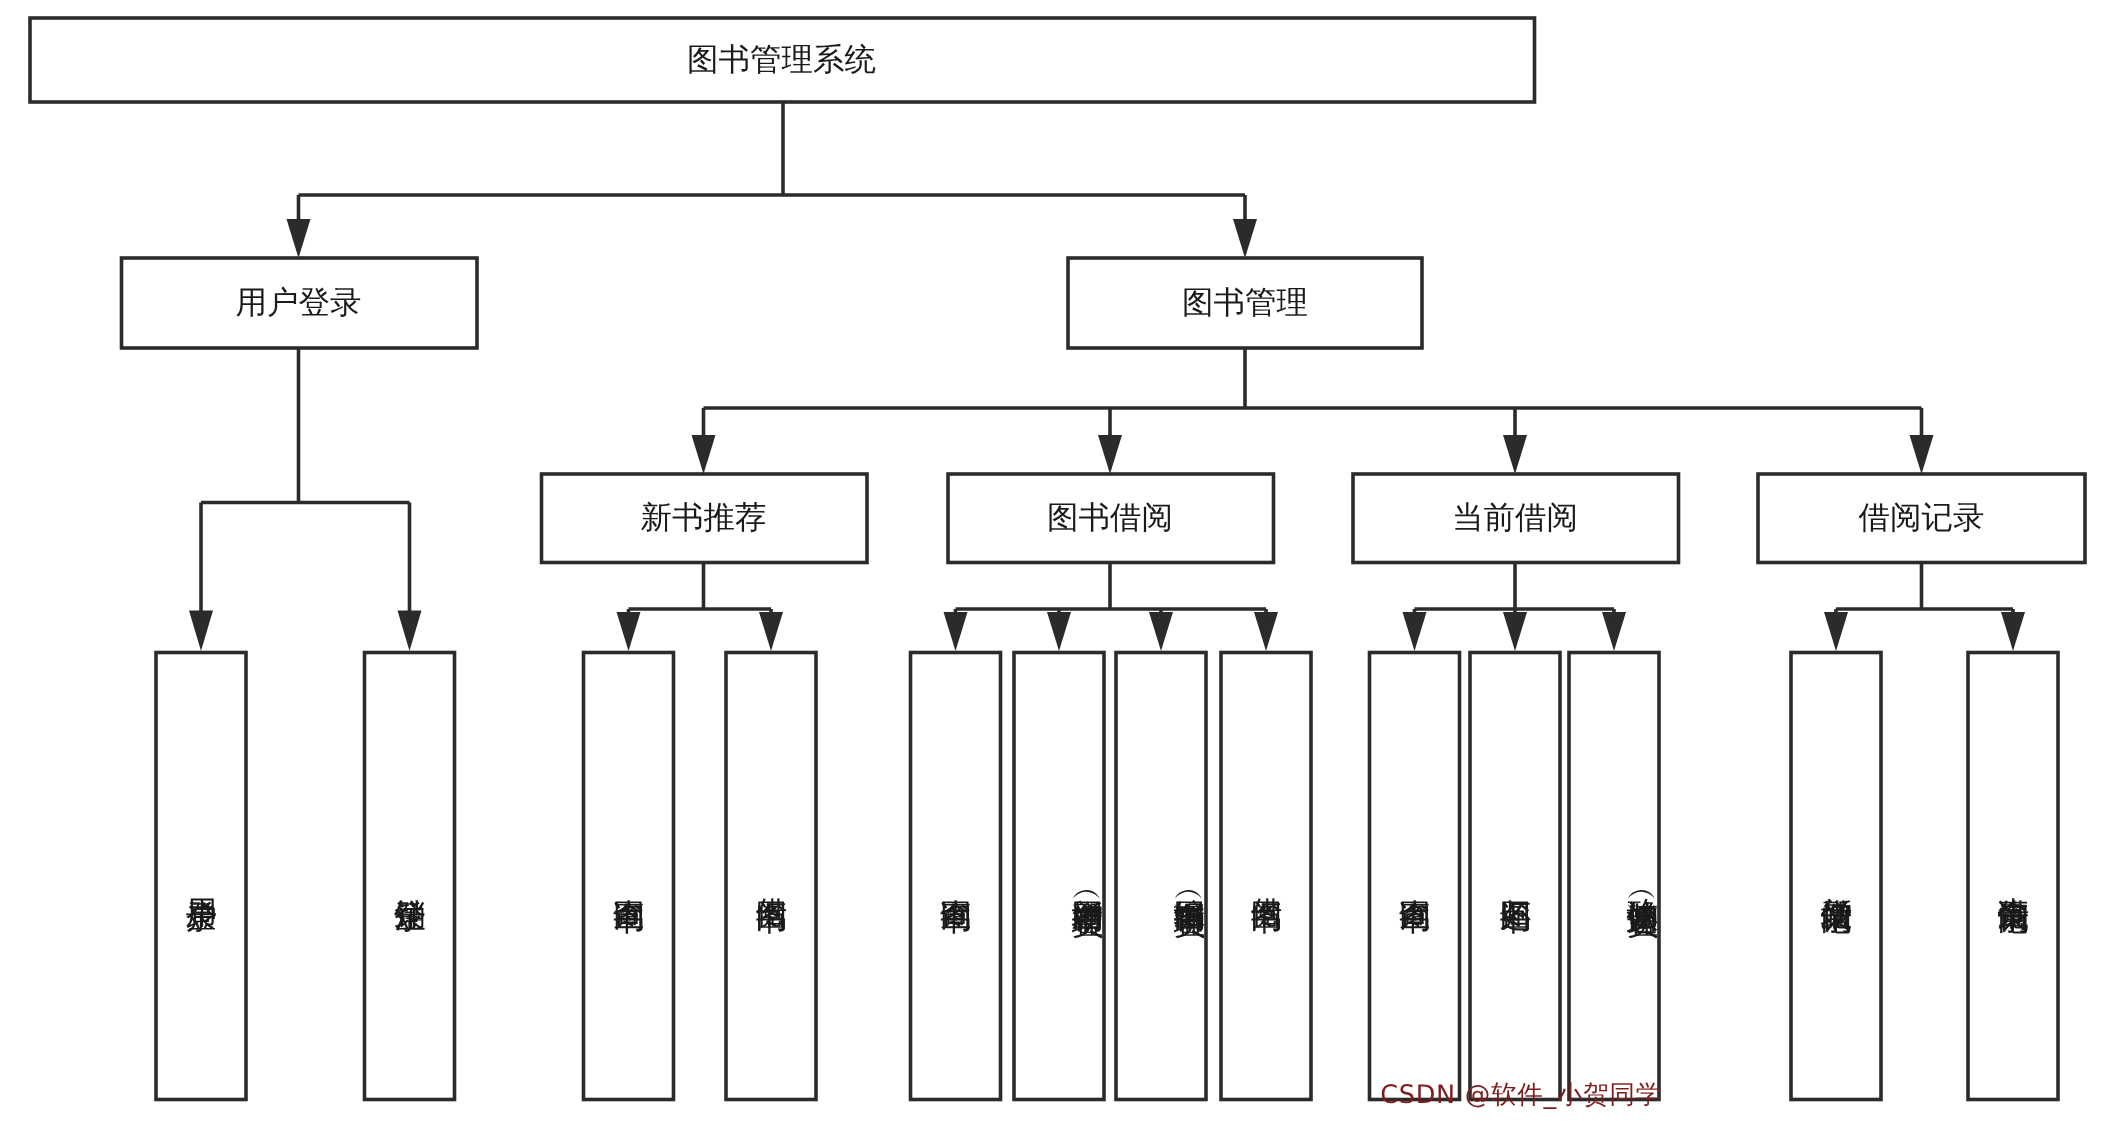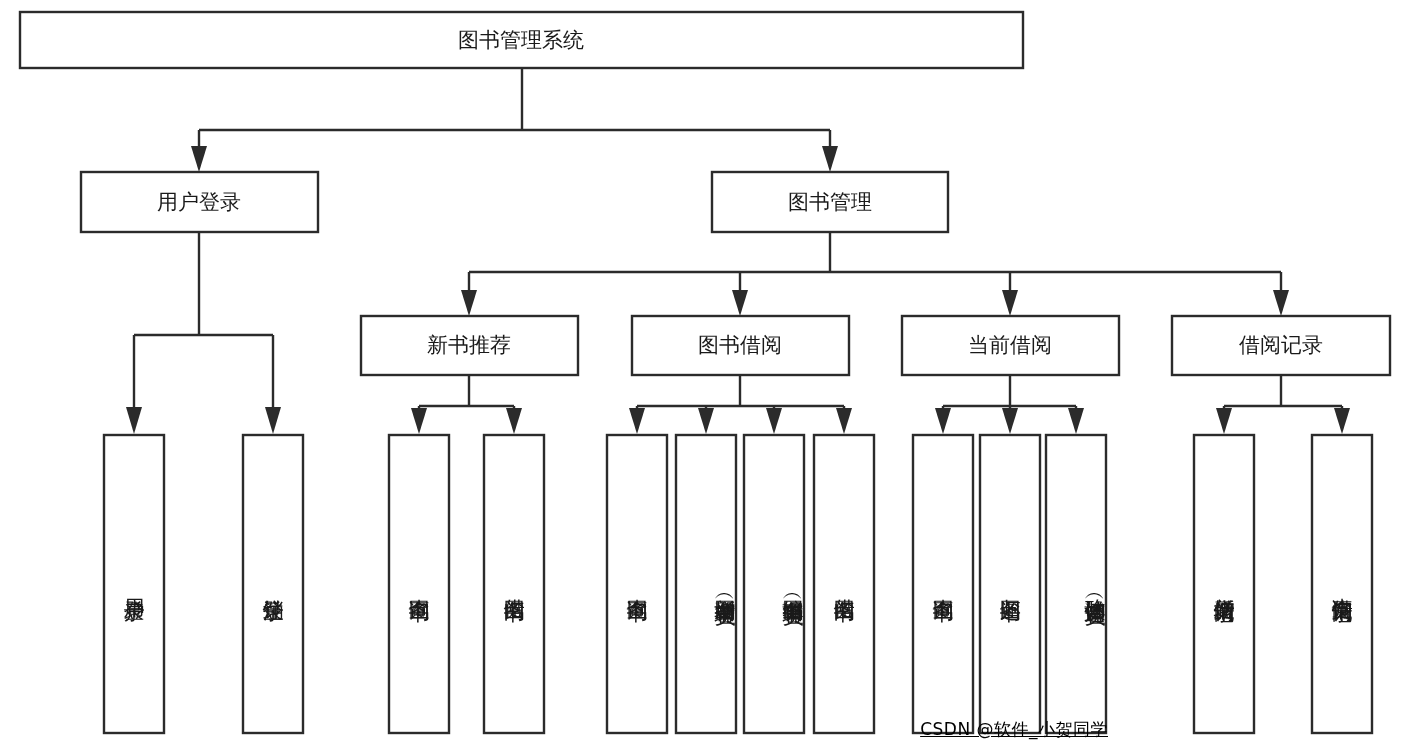--- a/index.html
+++ b/index.html
@@ -60,24 +60,23 @@
     letter-spacing: 1px;
     white-space: nowrap;
     pointer-events: none;
   }
   .watermark {
     position: absolute;
     right: 8px;
     bottom: 6px;
     font-family: "DejaVu Sans", "Liberation Sans", sans-serif;
     font-size: 17px;
-    color: #000000;
+    color: #7f1d1d;
     letter-spacing: 0.5px;
     white-space: nowrap;
-    text-decoration: underline;
   }
 </style>
 </head>
 <body>
 
 <div id="diagram-root">
 
   <svg id="flow" viewBox="0 0 1405 747" xmlns="http://www.w3.org/2000/svg">
 
     <g>

